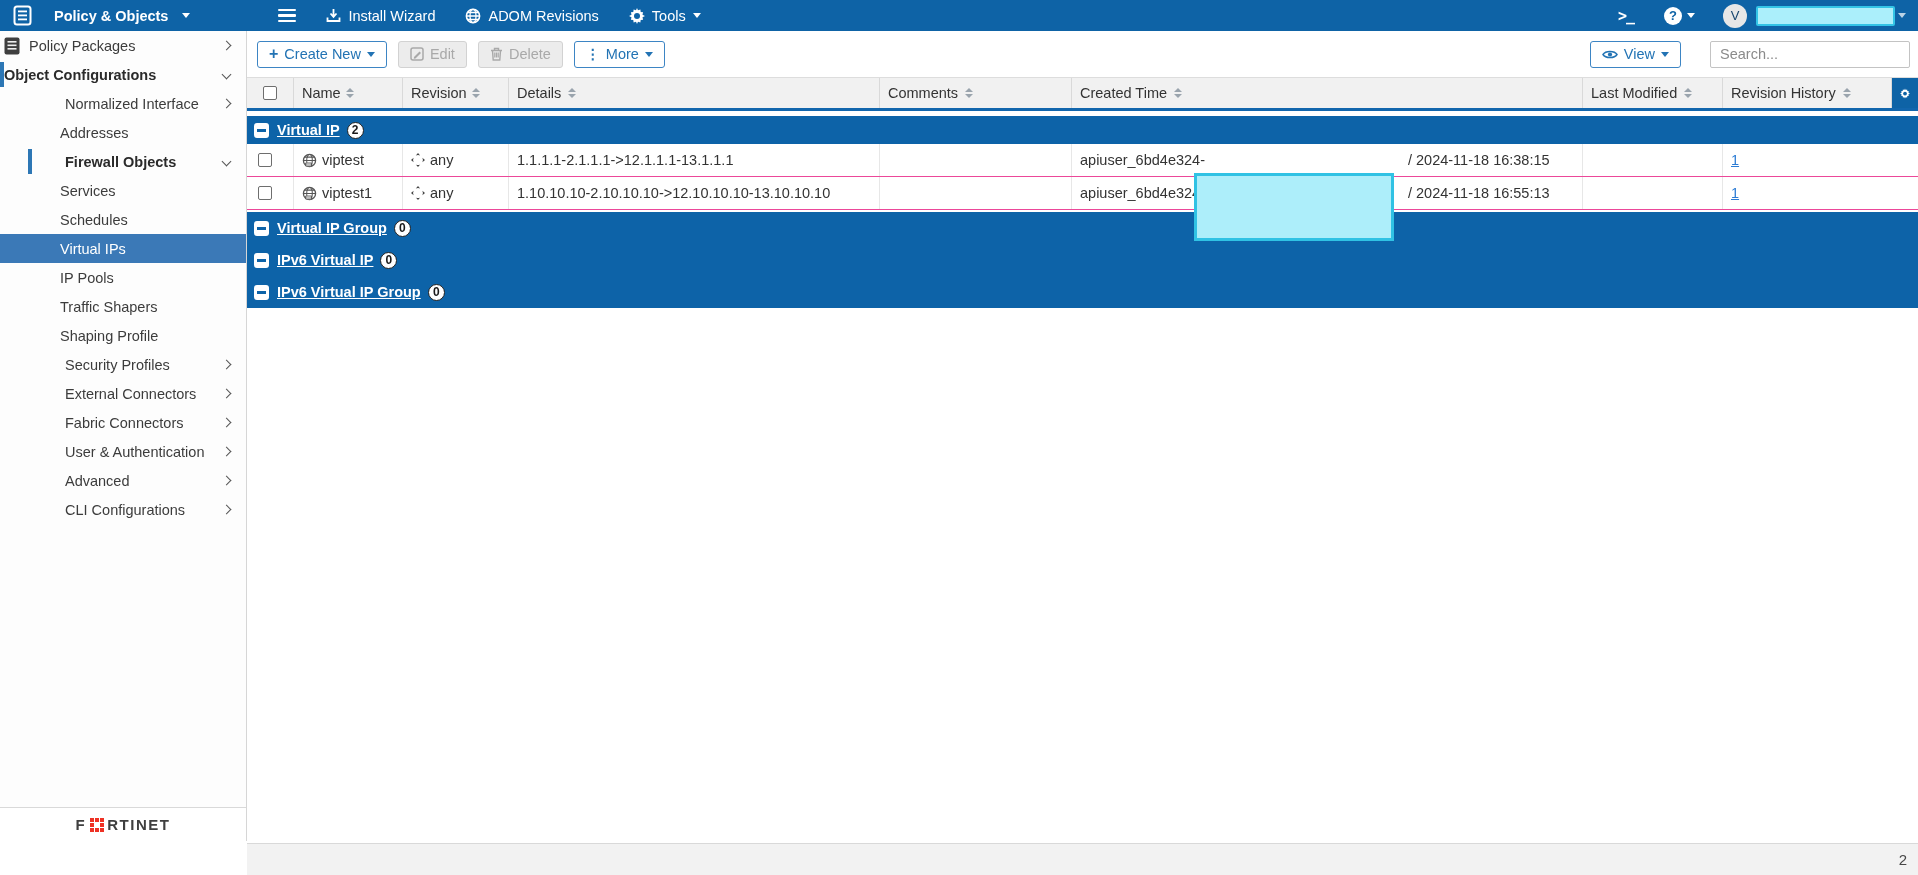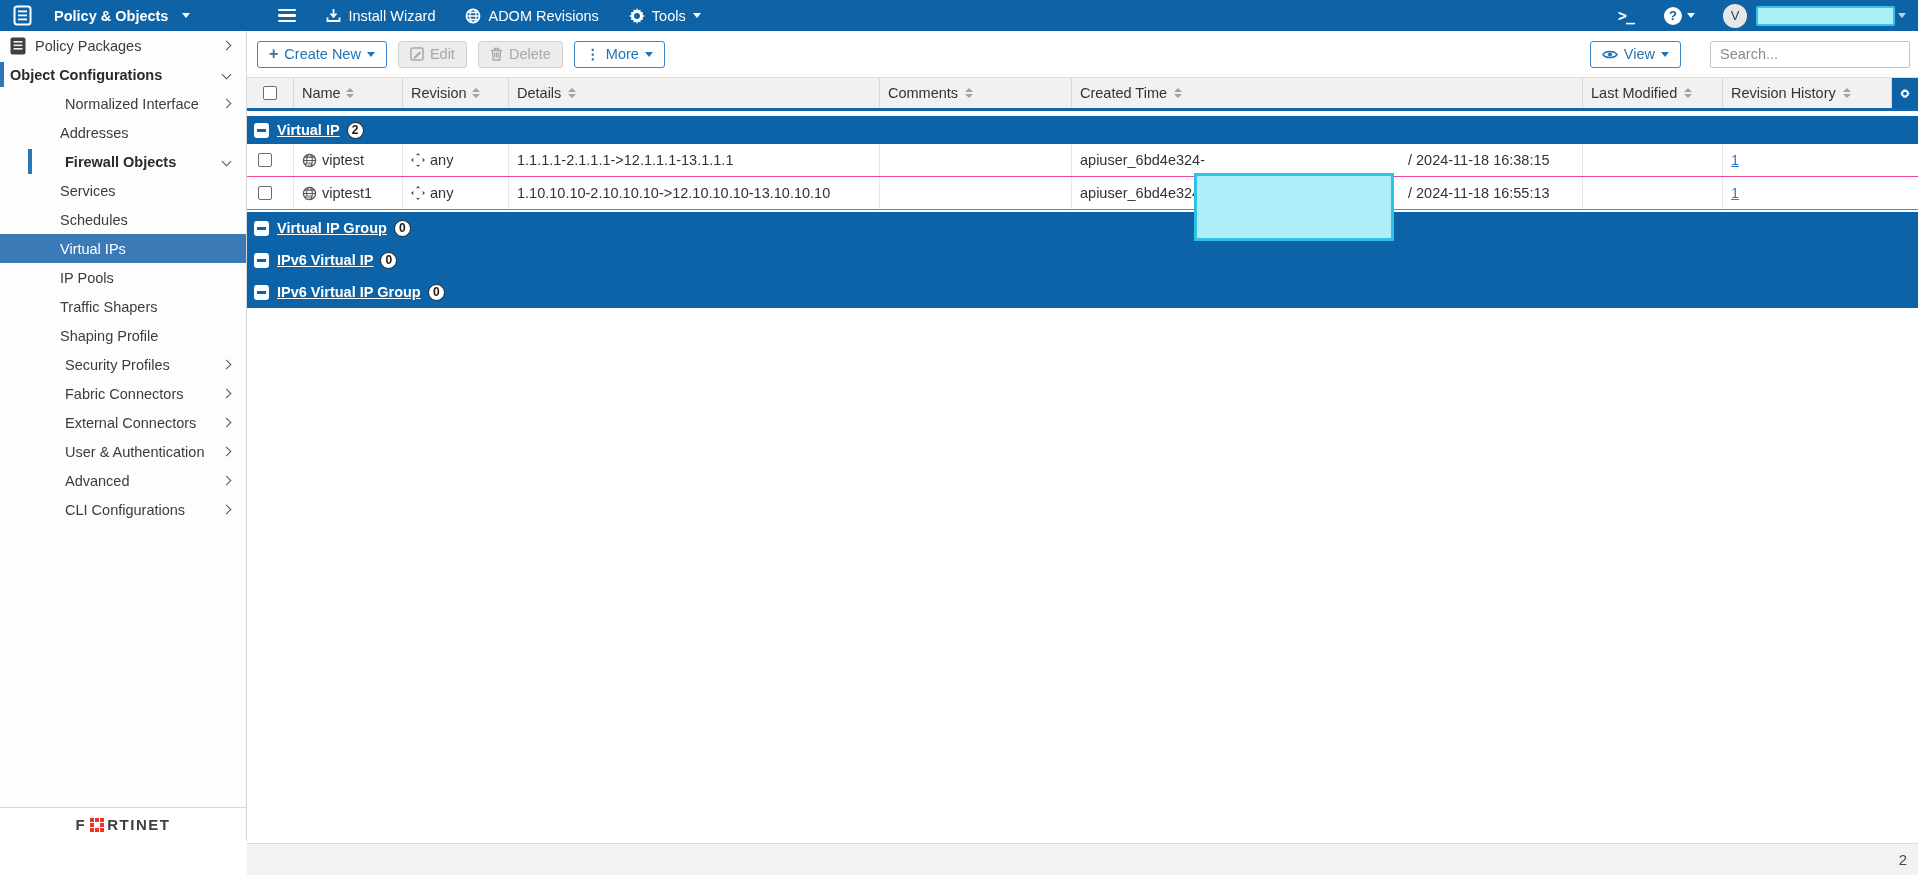--- a/index.html
+++ b/index.html
@@ -25,21 +25,21 @@
   .avatar { width:24px; height:24px; border-radius:50%; background:#e7e7e7; color:#17456e;
     font-size:13px; display:flex; align-items:center; justify-content:center; margin-left:28px; }
   .user-redact { width:139px; height:20px; background:#abeffb; border:2px solid #33c4e6; border-radius:2px; margin-left:9px; }
   .nav-user-caret { width:0; height:0; border-left:4.5px solid transparent; border-right:4.5px solid transparent; border-top:5px solid #b9d3e6; margin-left:3px; margin-right:12px; }
 
   
   .sidebar { position:absolute; left:0; top:31px; width:247px; height:810px; background:#fdfdfd;
     border-right:1px solid #d6d6d6; font-size:14.5px; color:#3c3c3c; }
   .side-item { position:relative; height:29px; display:flex; align-items:center; cursor:pointer; padding-right:16px; }
   .side-item .lbl { white-space:nowrap; }
-  .d0 { padding-left:10px; } .d1 { padding-left:37px;margin-left:28px; } .d2 { padding-left:60px; }
+  .d0 { padding-left:4px; } .d1 { padding-left:37px;margin-left:28px; } .d2 { padding-left:60px; }
   .side-item.bold { font-weight:bold; color:#2b2b2b; }
   .side-item.accent::before { content:""; position:absolute; left:0; top:2px; bottom:2px; width:4px; background:#2d77b5; }
   .side-item.selected { background:#3b79b7; color:#ffffff; }
   .chev { position:absolute; right:16px; width:7px; height:7px; border-right:1.6px solid #555; border-bottom:1.6px solid #555; }
   .chev.r { transform:rotate(-45deg); }
   .chev.d { transform:rotate(45deg); top:11px; }
   .pp-icon { margin-right:9px; display:flex; }
   .side-footer { position:absolute; left:0; bottom:0; width:100%; height:34px; border-top:1px solid #d9d9d9;
     background:#fff; display:flex; align-items:center; justify-content:center; }
   .fortinet-logo { display:flex; align-items:center; gap:1.5px; font-weight:800; letter-spacing:1.5px;
@@ -215,25 +215,25 @@
         <span class="lbl">Traffic Shapers</span>
       </div>
     <div class="side-item d2">
         <span class="lbl">Shaping Profile</span>
       </div>
     <div class="side-item d1">
       <span class="lbl">Security Profiles</span>
       <span class="chev r"></span>
     </div>
     <div class="side-item d1">
+      <span class="lbl">External Connectors</span>
+      <span class="chev r"></span>
+    </div>
+    <div class="side-item d1">
       <span class="lbl">Fabric Connectors</span>
-      <span class="chev r"></span>
-    </div>
-    <div class="side-item d1">
-      <span class="lbl">External Connectors</span>
       <span class="chev r"></span>
     </div>
     <div class="side-item d1">
       <span class="lbl">User &amp; Authentication</span>
       <span class="chev r"></span>
     </div>
     <div class="side-item d1">
       <span class="lbl">Advanced</span>
       <span class="chev r"></span>
     </div>

